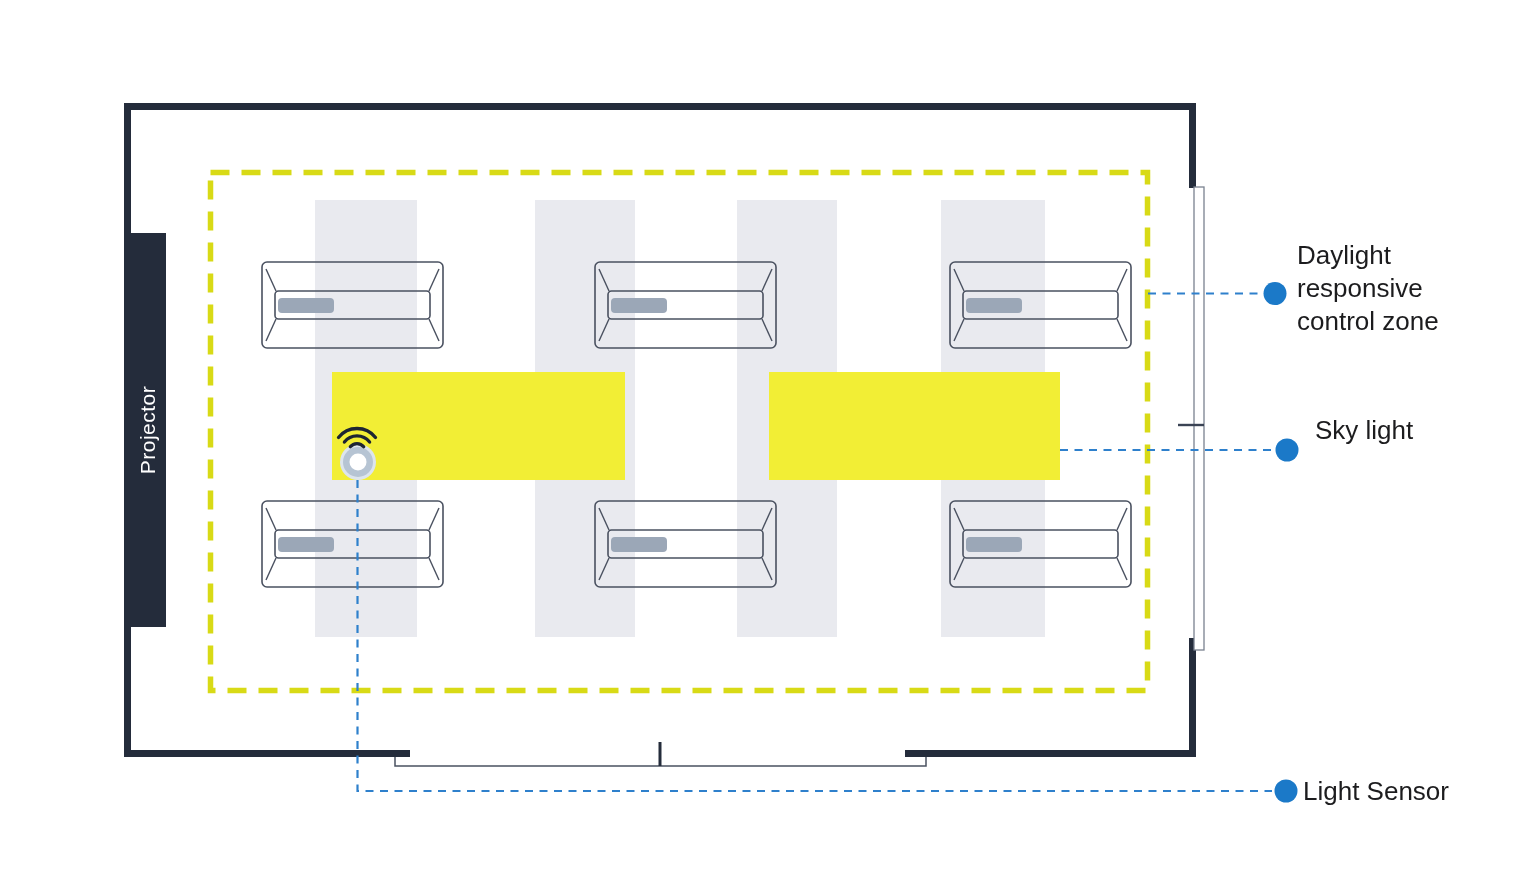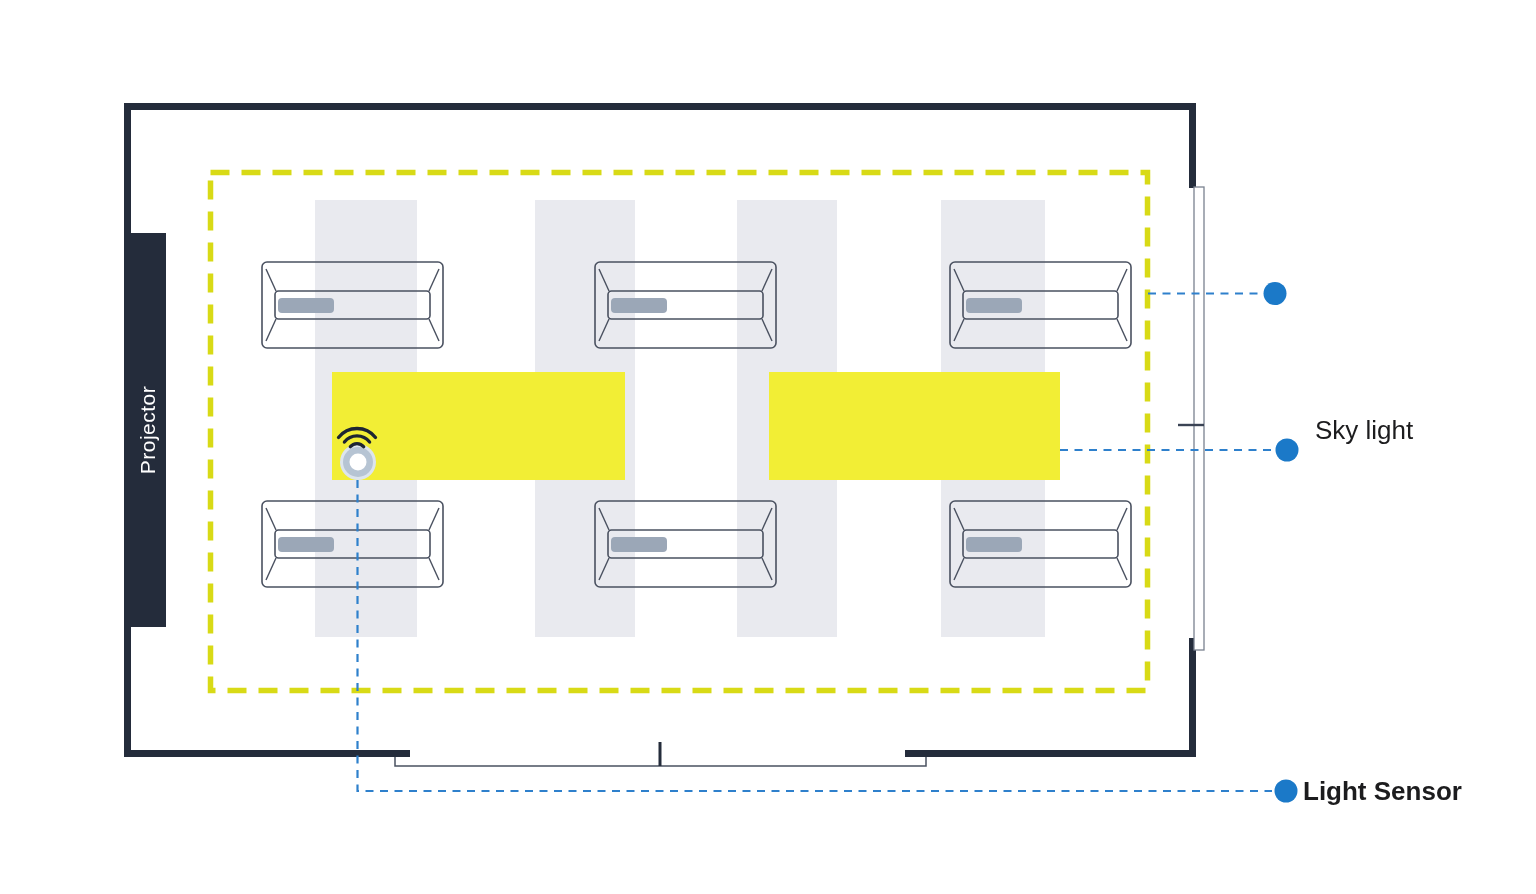--- a/index.html
+++ b/index.html
@@ -14,21 +14,21 @@
   }
   .projector span{
     transform:rotate(-90deg);white-space:nowrap;color:#ffffff;
     font-size:21px;letter-spacing:0.5px;font-weight:400;
   }
   .label{
     position:absolute;color:#1c1c1e;font-size:26px;line-height:33px;font-weight:500;
   }
   .label-zone{left:1297px;top:239px;width:180px;}
   .label-sky{left:1315px;top:414px;white-space:nowrap;}
-  .label-sensor{left:1303px;top:775px;white-space:nowrap;font-weight:bold;}
+  .label-sensor{left:1303px;top:775px;white-space:nowrap;}
 </style>
 </head>
 <body>
 
 <div class="stage">
 
   <svg width="1536" height="894" viewBox="0 0 1536 894">
     <defs>
       <g id="fixture">
         <rect x="0" y="0" width="181" height="86" rx="5" fill="none" stroke="#4a5160" stroke-width="1.6"></rect>
@@ -99,16 +99,17 @@
         <path d="M344.4 442.1 A16 16 0 0 1 369.6 442.1"></path>
         <path d="M338.5 437.5 A23.5 23.5 0 0 1 375.5 437.5"></path>
       </g>
     </g>
   </svg>
 
   <div class="projector">
     <span>Projector</span>
   </div>
 
+  <div class="label label-zone">Daylight responsive control zone</div>
   <div class="label label-sky">Sky light</div>
   <div class="label label-sensor">Light Sensor</div>
 
 </div>
 
 </body></html>

